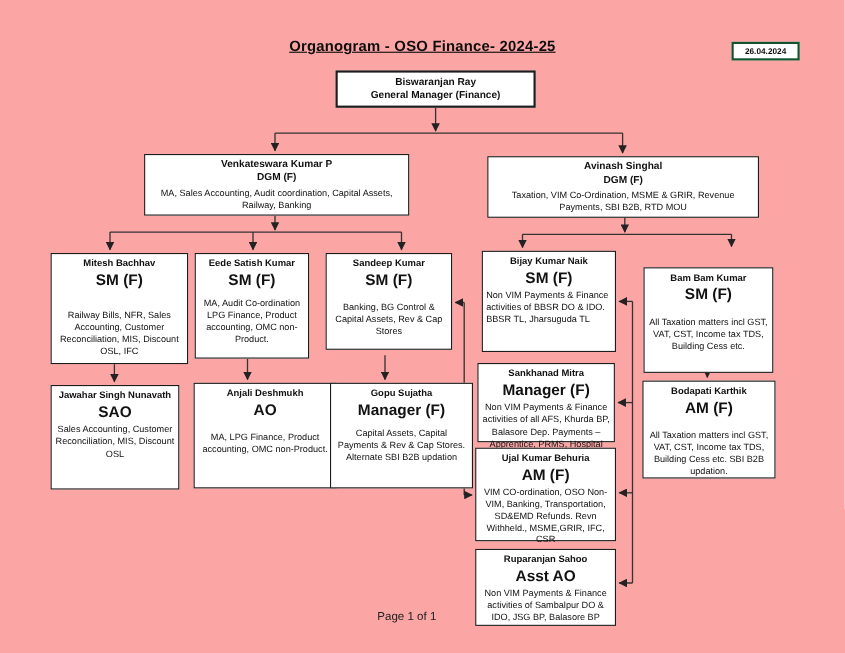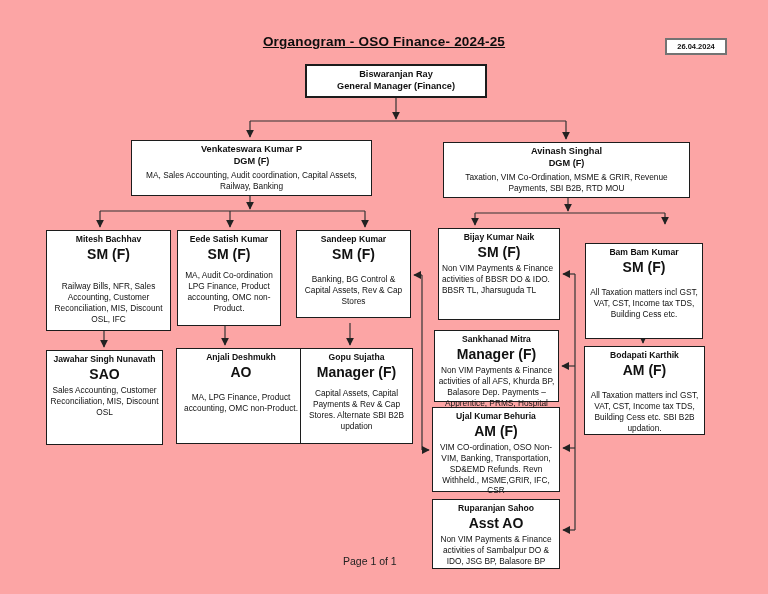--- a/index.html
+++ b/index.html
@@ -6,21 +6,21 @@
   #page{
     position:relative;width:768px;height:594px;background:#fca5a5;
     font-family:"Liberation Sans",sans-serif;color:#111;overflow:hidden;
   }
   .title{
     position:absolute;top:34px;left:0;width:768px;text-align:center;
     font-size:13.5px;font-weight:bold;text-decoration:underline;
     letter-spacing:.2px;color:#0d0d0d;
   }
   .datestamp{
-    position:absolute;top:38px;left:665px;width:58px;border:2px solid #737373;
+    position:absolute;top:38px;left:665px;width:58px;border:2px solid #14532d;
     font-size:7.5px;font-weight:bold;text-align:center;padding:2px 0;background:#fff;
   }
   .footer{
     position:absolute;top:555px;left:343px;font-size:10.5px;color:#222;
     font-weight:500;
   }
   .node{
     position:absolute;box-sizing:border-box;border:1.6px solid #1c1c1c;
     background:#fff;text-align:center;padding:3px 3px;line-height:1.3;
   }
@@ -136,21 +136,21 @@
     <div class="rl">SAO</div>
     <div class="dt">Sales Accounting, Customer Reconciliation, MIS, Discount OSL</div>
   </div>
 
   <div class="node gap-md" style="left:176px;top:348px;width:130px;height:96px;">
     <div class="nm">Anjali Deshmukh</div>
     <div class="rl">AO</div>
     <div class="dt">MA, LPG Finance, Product accounting, OMC non-Product.</div>
   </div>
 
-  <div class="node gap-sm" style="left:300px;top:348px;width:113px;height:96px;">
+  <div class="node gap-sm" style="left:300px;top:348px;width:130px;height:96px;">
     <div class="nm">Gopu Sujatha</div>
     <div class="rl">Manager (F)</div>
     <div class="dt">Capital Assets, Capital Payments &amp; Rev &amp; Cap Stores. Alternate SBI B2B updation</div>
   </div>
 
   <div class="node" style="left:434px;top:330px;width:125px;height:72px;">
     <div class="nm">Sankhanad Mitra</div>
     <div class="rl">Manager (F)</div>
     <div class="dt">Non VIM Payments &amp; Finance activities of all AFS, Khurda BP, Balasore Dep. Payments – Apprentice, PRMS, Hospital</div>
   </div>

